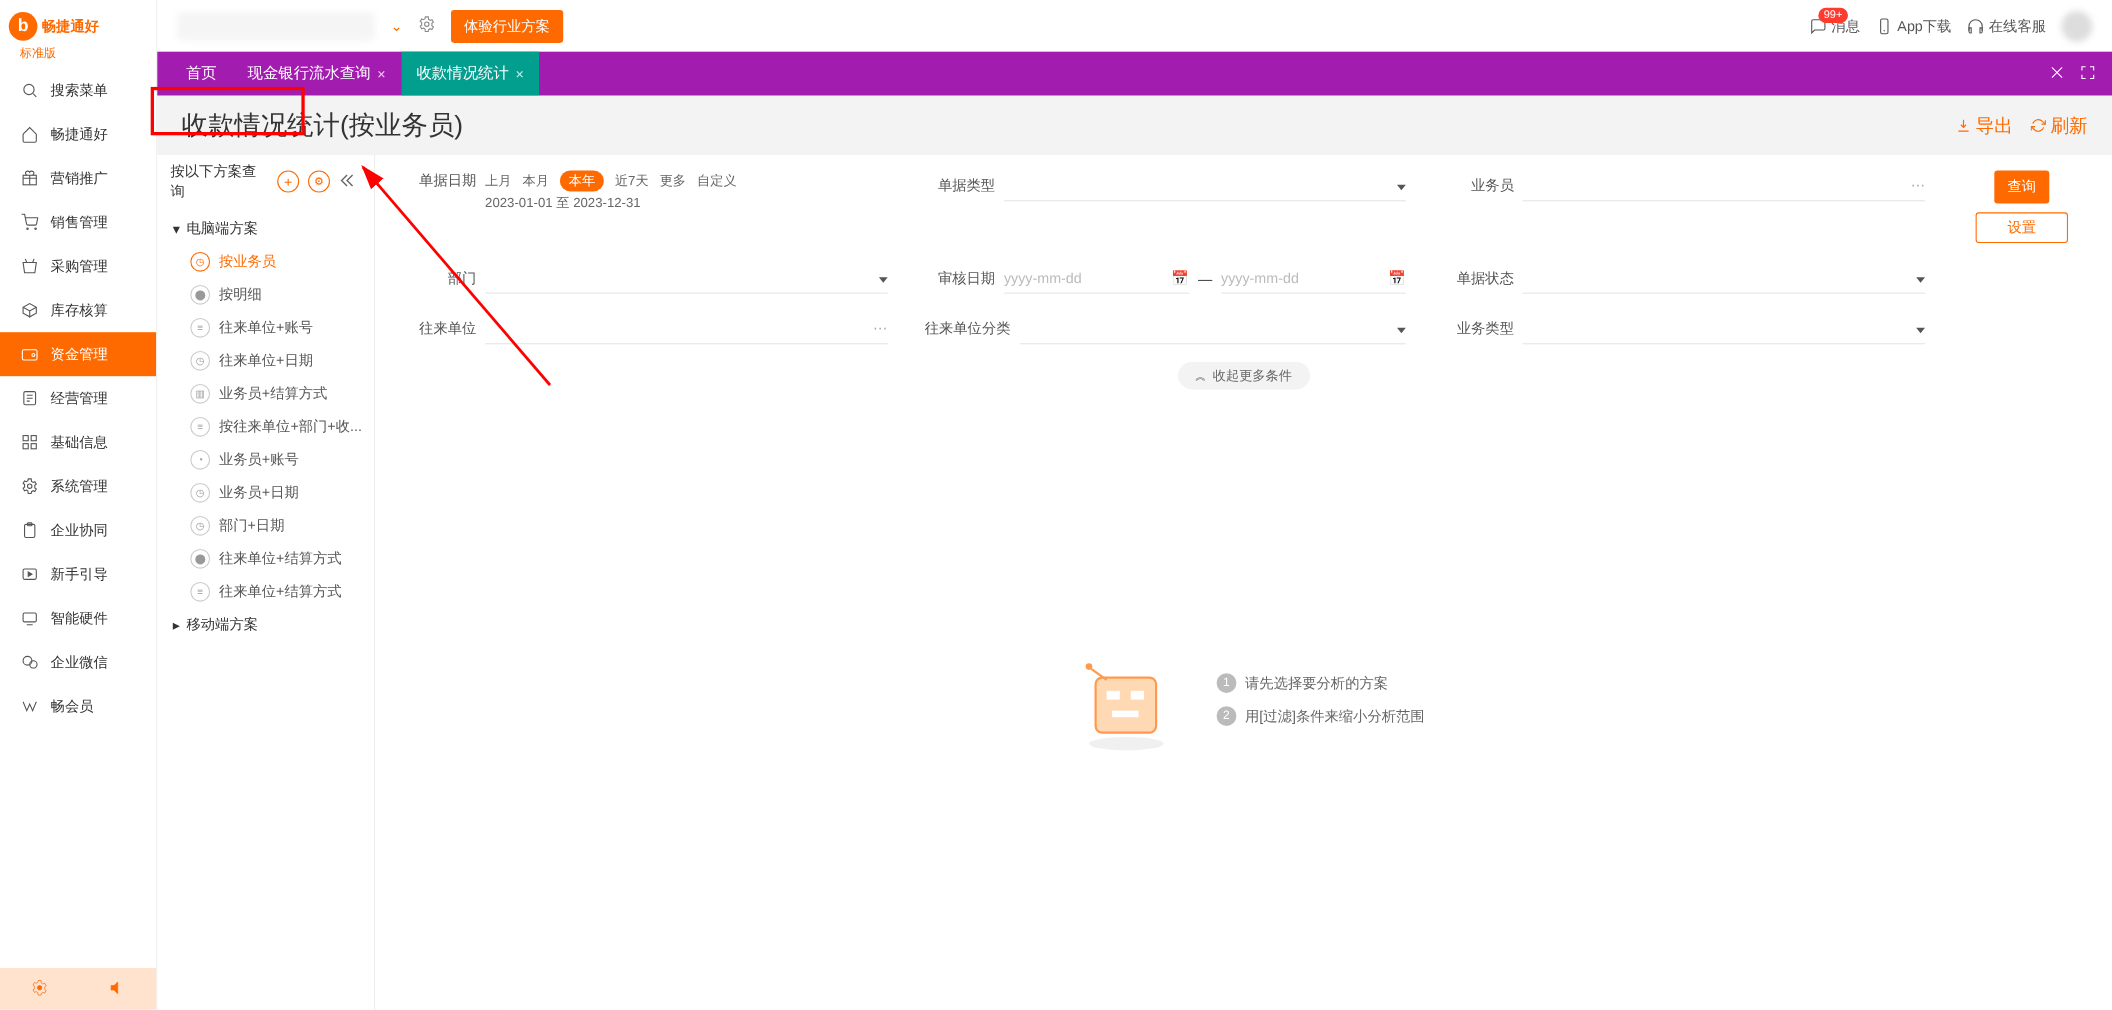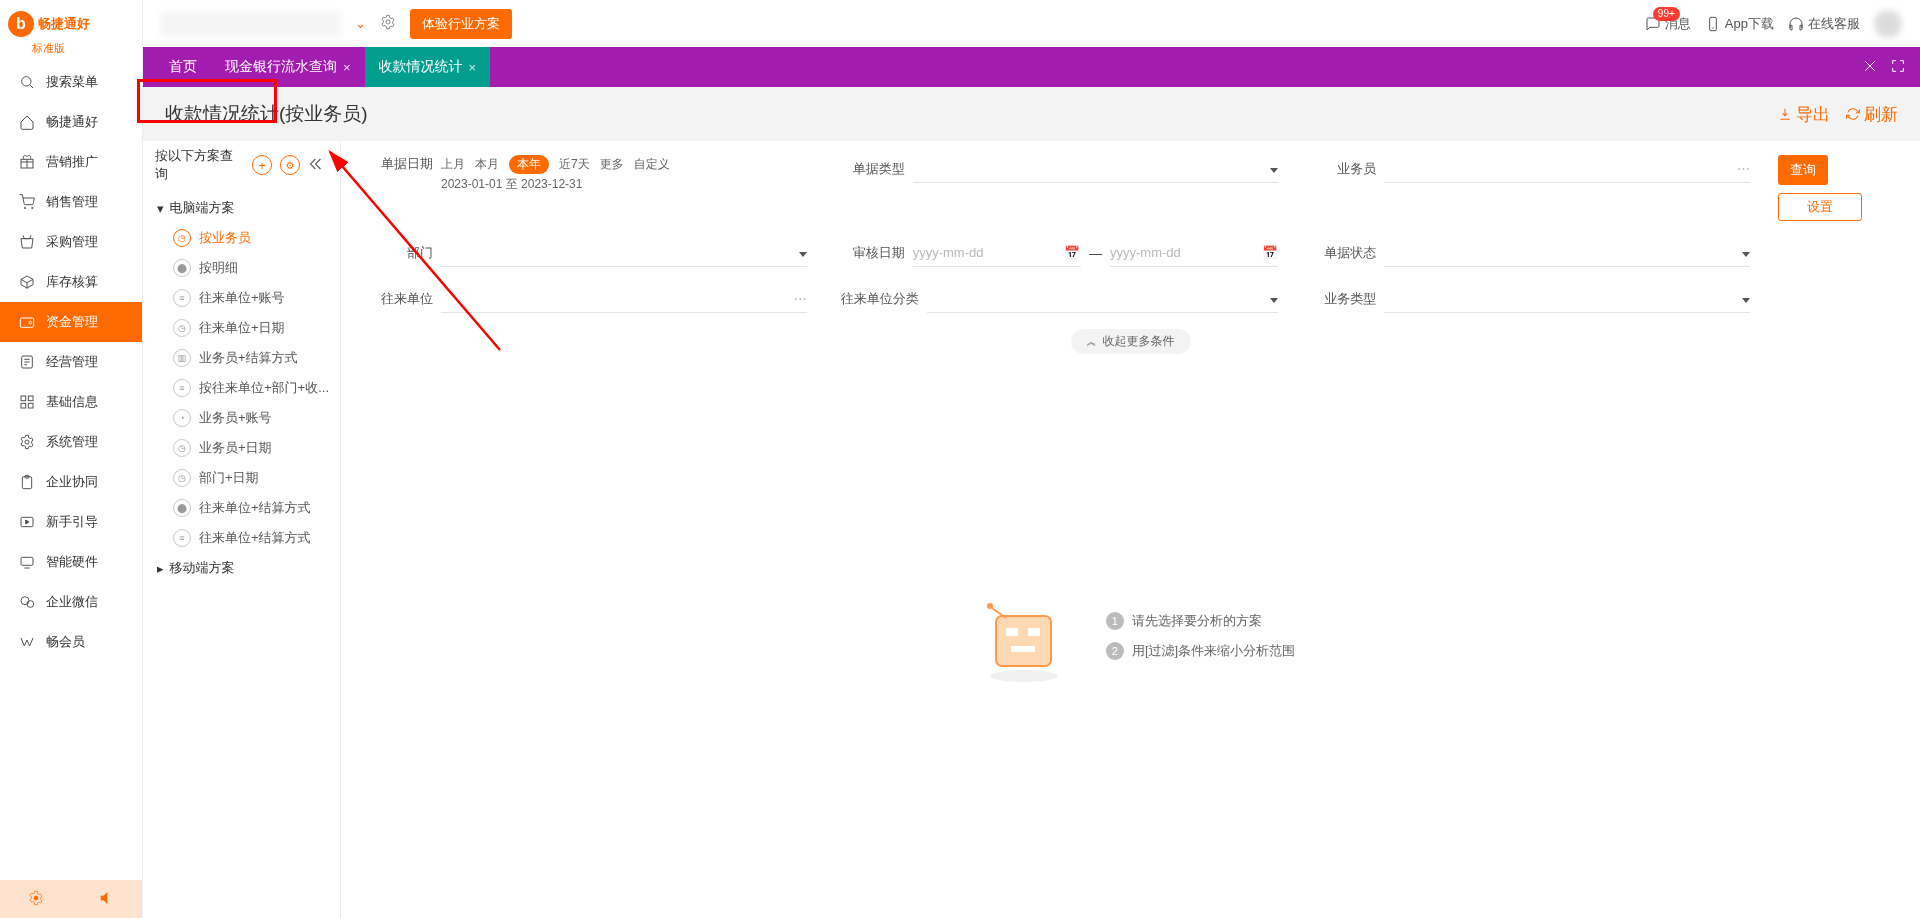--- a/index.html
+++ b/index.html
@@ -2,21 +2,21 @@
 <html><head>
 <meta charset="utf-8">
 <style>
 * { margin:0; padding:0; box-sizing:border-box; font-family:"Microsoft YaHei","PingFang SC",sans-serif; }
 body { background:#f5f5f5; width:1920px; height:918px; overflow:hidden; font-size:13px; color:#333; }
 .app { display:flex; height:100%; }
 .sidebar { width:143px; background:#fff; display:flex; flex-direction:column; border-right:1px solid #eee; }
 .logo-area { height:47px; display:flex; align-items:center; padding:4px 8px; gap:4px; }
 .logo-icon { width:26px; height:26px; background:#ff6a00; border-radius:50%; color:#fff; display:flex; align-items:center; justify-content:center; font-weight:bold; font-size:16px; }
 .logo-text { font-size:13px; color:#ff6a00; font-weight:bold; }
-.logo-sub { font-size:11px; color:#ff6a00; padding-left:32px; margin-top:-6px; margin-bottom:6px; }
+.logo-sub { font-size:11px; color:#ff6a00; padding-left:18px; margin-top:-6px; margin-bottom:6px; }
 .nav { flex:1; overflow:auto; }
 .nav-item { height:40px; display:flex; align-items:center; gap:10px; padding:0 18px; cursor:pointer; color:#333; }
 .nav-item.active { background:#ff6a00; color:#fff; }
 .nav-item .ico { width:18px; height:18px; display:flex; align-items:center; justify-content:center; }
 .nav-item svg { width:16px; height:16px; stroke:#555; fill:none; stroke-width:1.5; }
 .nav-item.active svg { stroke:#fff; }
 .sidebar-footer { height:38px; background:#ffe3cf; display:flex; align-items:center; justify-content:space-around; color:#ff6a00; }
 .sidebar-footer svg { width:16px; height:16px; stroke:#ff6a00; fill:#ff6a00; }
 .main-col { flex:1; display:flex; flex-direction:column; min-width:0; }
 .topbar { height:47px; background:#fff; display:flex; align-items:center; padding:0 18px; gap:14px; }
@@ -30,21 +30,21 @@
 .badge { position:absolute; top:-8px; left:8px; background:#ff3b30; color:#fff; font-size:10px; border-radius:8px; padding:0 5px; line-height:14px; }
 .avatar { width:28px; height:28px; border-radius:50%; background:#ddd; filter:blur(3px); }
 .tabbar { height:40px; background:#a21caf; display:flex; align-items:center; padding-left:12px; color:#fff; position:relative; }
 .tab { padding:0 14px; height:100%; display:flex; align-items:center; gap:6px; cursor:pointer; font-size:14px; }
 .tab.active { background:#029e8e; }
 .tab .close { font-size:13px; opacity:.8; }
 .tabbar-right { margin-left:auto; display:flex; align-items:center; gap:12px; padding-right:14px; }
 .tabbar-right svg { width:16px; height:16px; stroke:#fff; fill:none; stroke-width:1.5; }
 .content { flex:1; display:flex; flex-direction:column; background:#fff; margin:0; min-height:0; }
 .page-head { height:54px; display:flex; align-items:center; padding:0 22px; background:#f3f3f3; }
-.page-title { font-size:19px; color:#333; position:relative; }
+.page-title { font-size:24px; color:#333; position:relative; }
 .red-box { position:absolute; border:3px solid #ff0000; pointer-events:none; }
 .head-actions { margin-left:auto; display:flex; gap:16px; color:#ff6a00; font-size:17px; align-items:center; }
 .head-actions .act { display:flex; align-items:center; gap:4px; cursor:pointer; }
 .head-actions svg { width:14px; height:14px; stroke:#ff6a00; fill:none; stroke-width:1.8; }
 .body-row { flex:1; display:flex; min-height:0; }
 .scheme-panel { width:198px; border-right:1px solid #eee; display:flex; flex-direction:column; }
 .scheme-head { height:48px; display:flex; align-items:center; padding:0 12px; gap:8px; font-size:13px; color:#333; }
 .scheme-head .icons { margin-left:auto; display:flex; gap:8px; align-items:center; }
 .scheme-head .circ { width:20px; height:20px; border:1px solid #ff6a00; border-radius:50%; display:flex; align-items:center; justify-content:center; color:#ff6a00; font-size:13px; cursor:pointer; }
 .scheme-head svg { width:20px; height:20px; stroke:#888; fill:none; stroke-width:1.5; cursor:pointer; }
@@ -58,21 +58,21 @@
 .filters { padding:14px 22px 0; display:grid; grid-template-columns: repeat(3, 1fr) 120px; gap:18px 28px; align-items:start; }
 .frow { display:flex; align-items:center; gap:8px; }
 .flabel { width:70px; text-align:right; color:#555; flex-shrink:0; }
 .fcontrol { flex:1; border-bottom:1px solid #e5e5e5; height:28px; display:flex; align-items:center; position:relative; color:#999; }
 .fcontrol .more { margin-left:auto; color:#aaa; cursor:pointer; }
 .fcontrol .car { margin-left:auto; color:#aaa; }
 .date-tabs { display:flex; gap:10px; align-items:center; font-size:12px; }
 .date-tabs span { color:#666; cursor:pointer; }
 .date-tabs .sel { background:#ff6a00; color:#fff; border-radius:10px; padding:1px 8px; }
 .date-range-text { font-size:12px; color:#666; margin-top:2px; }
-.btn-col { display:flex; flex-direction:column; gap:8px; align-items:flex-start; }
+.btn-col { display:flex; flex-direction:column; gap:8px; align-items:center; }
 .btn-outline { border:1px solid #ff6a00; color:#ff6a00; background:#fff; border-radius:3px; padding:4px 28px; cursor:pointer; font-size:13px; }
 .audit-dates { flex:1; display:flex; align-items:center; gap:8px; }
 .date-in { flex:1; border-bottom:1px solid #e5e5e5; height:28px; display:flex; align-items:center; color:#bbb; position:relative; }
 .date-in .cal { margin-left:auto; color:#ff6a00; }
 .collapse-bar { margin:16px 22px 0; text-align:center; }
 .collapse-btn { display:inline-flex; align-items:center; gap:6px; background:#f3f3f3; border-radius:14px; padding:4px 16px; color:#666; cursor:pointer; font-size:12px; }
 .empty-area { flex:1; display:flex; align-items:center; justify-content:center; gap:20px; padding:40px; }
 .robot-svg { width:120px; height:120px; }
 .steps { display:flex; flex-direction:column; gap:12px; }
 .step { display:flex; align-items:center; gap:8px; color:#666; }

